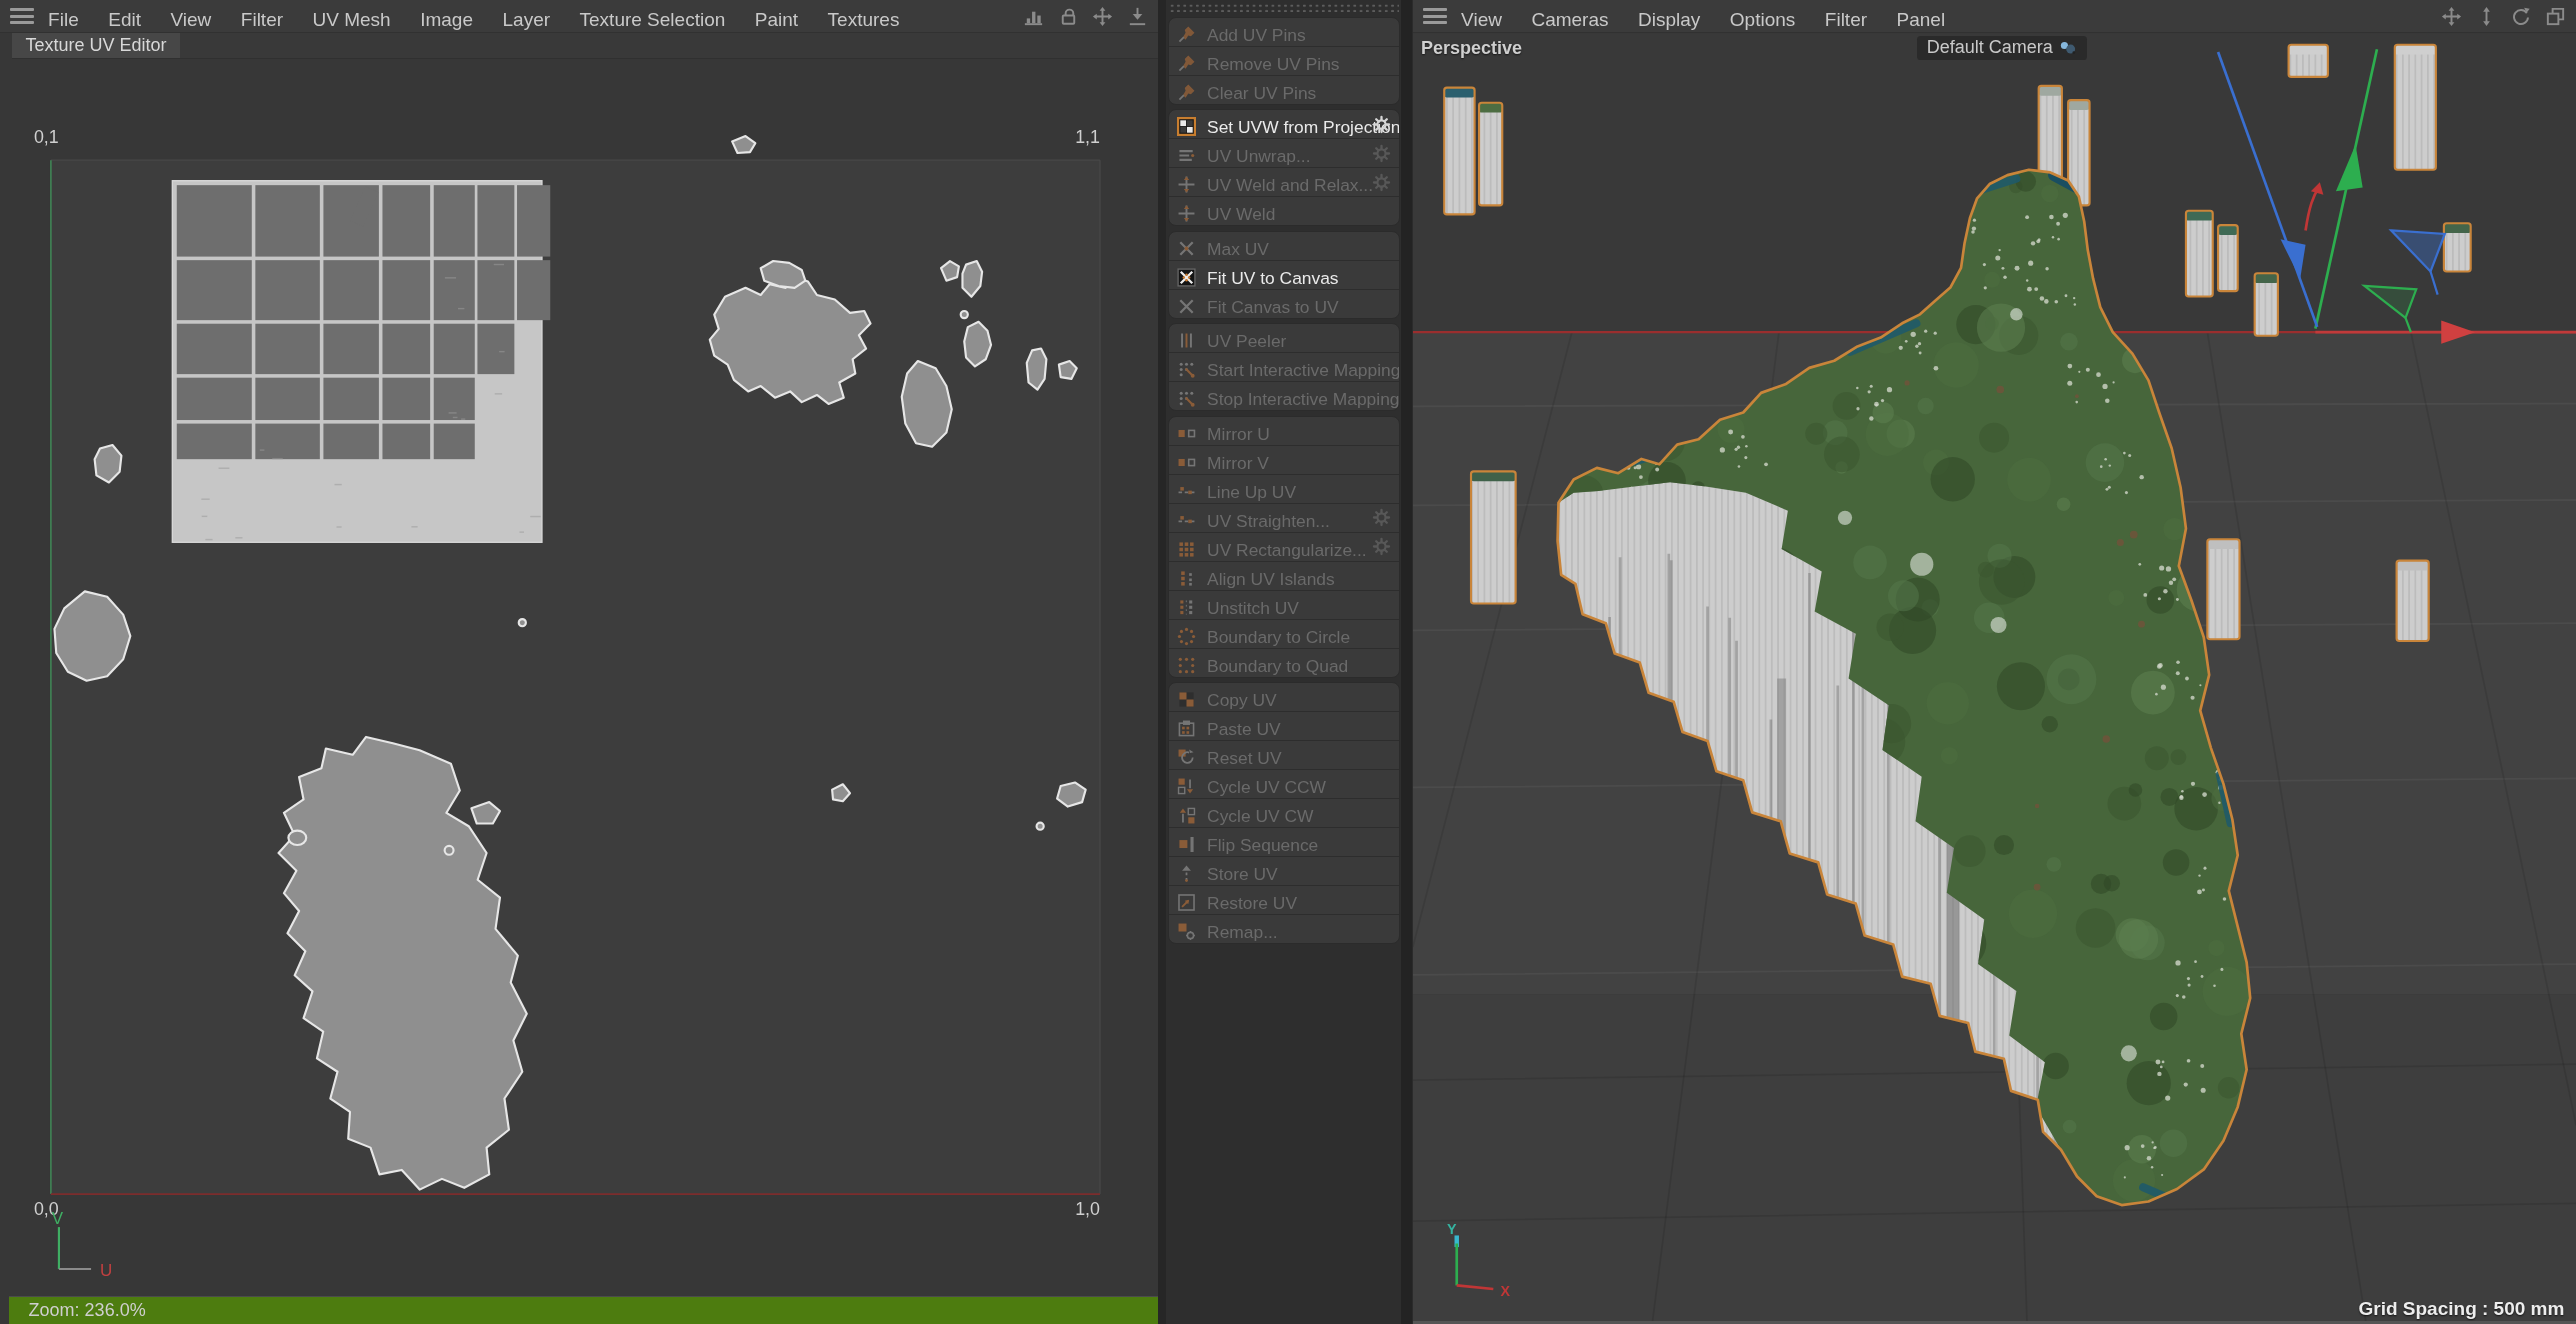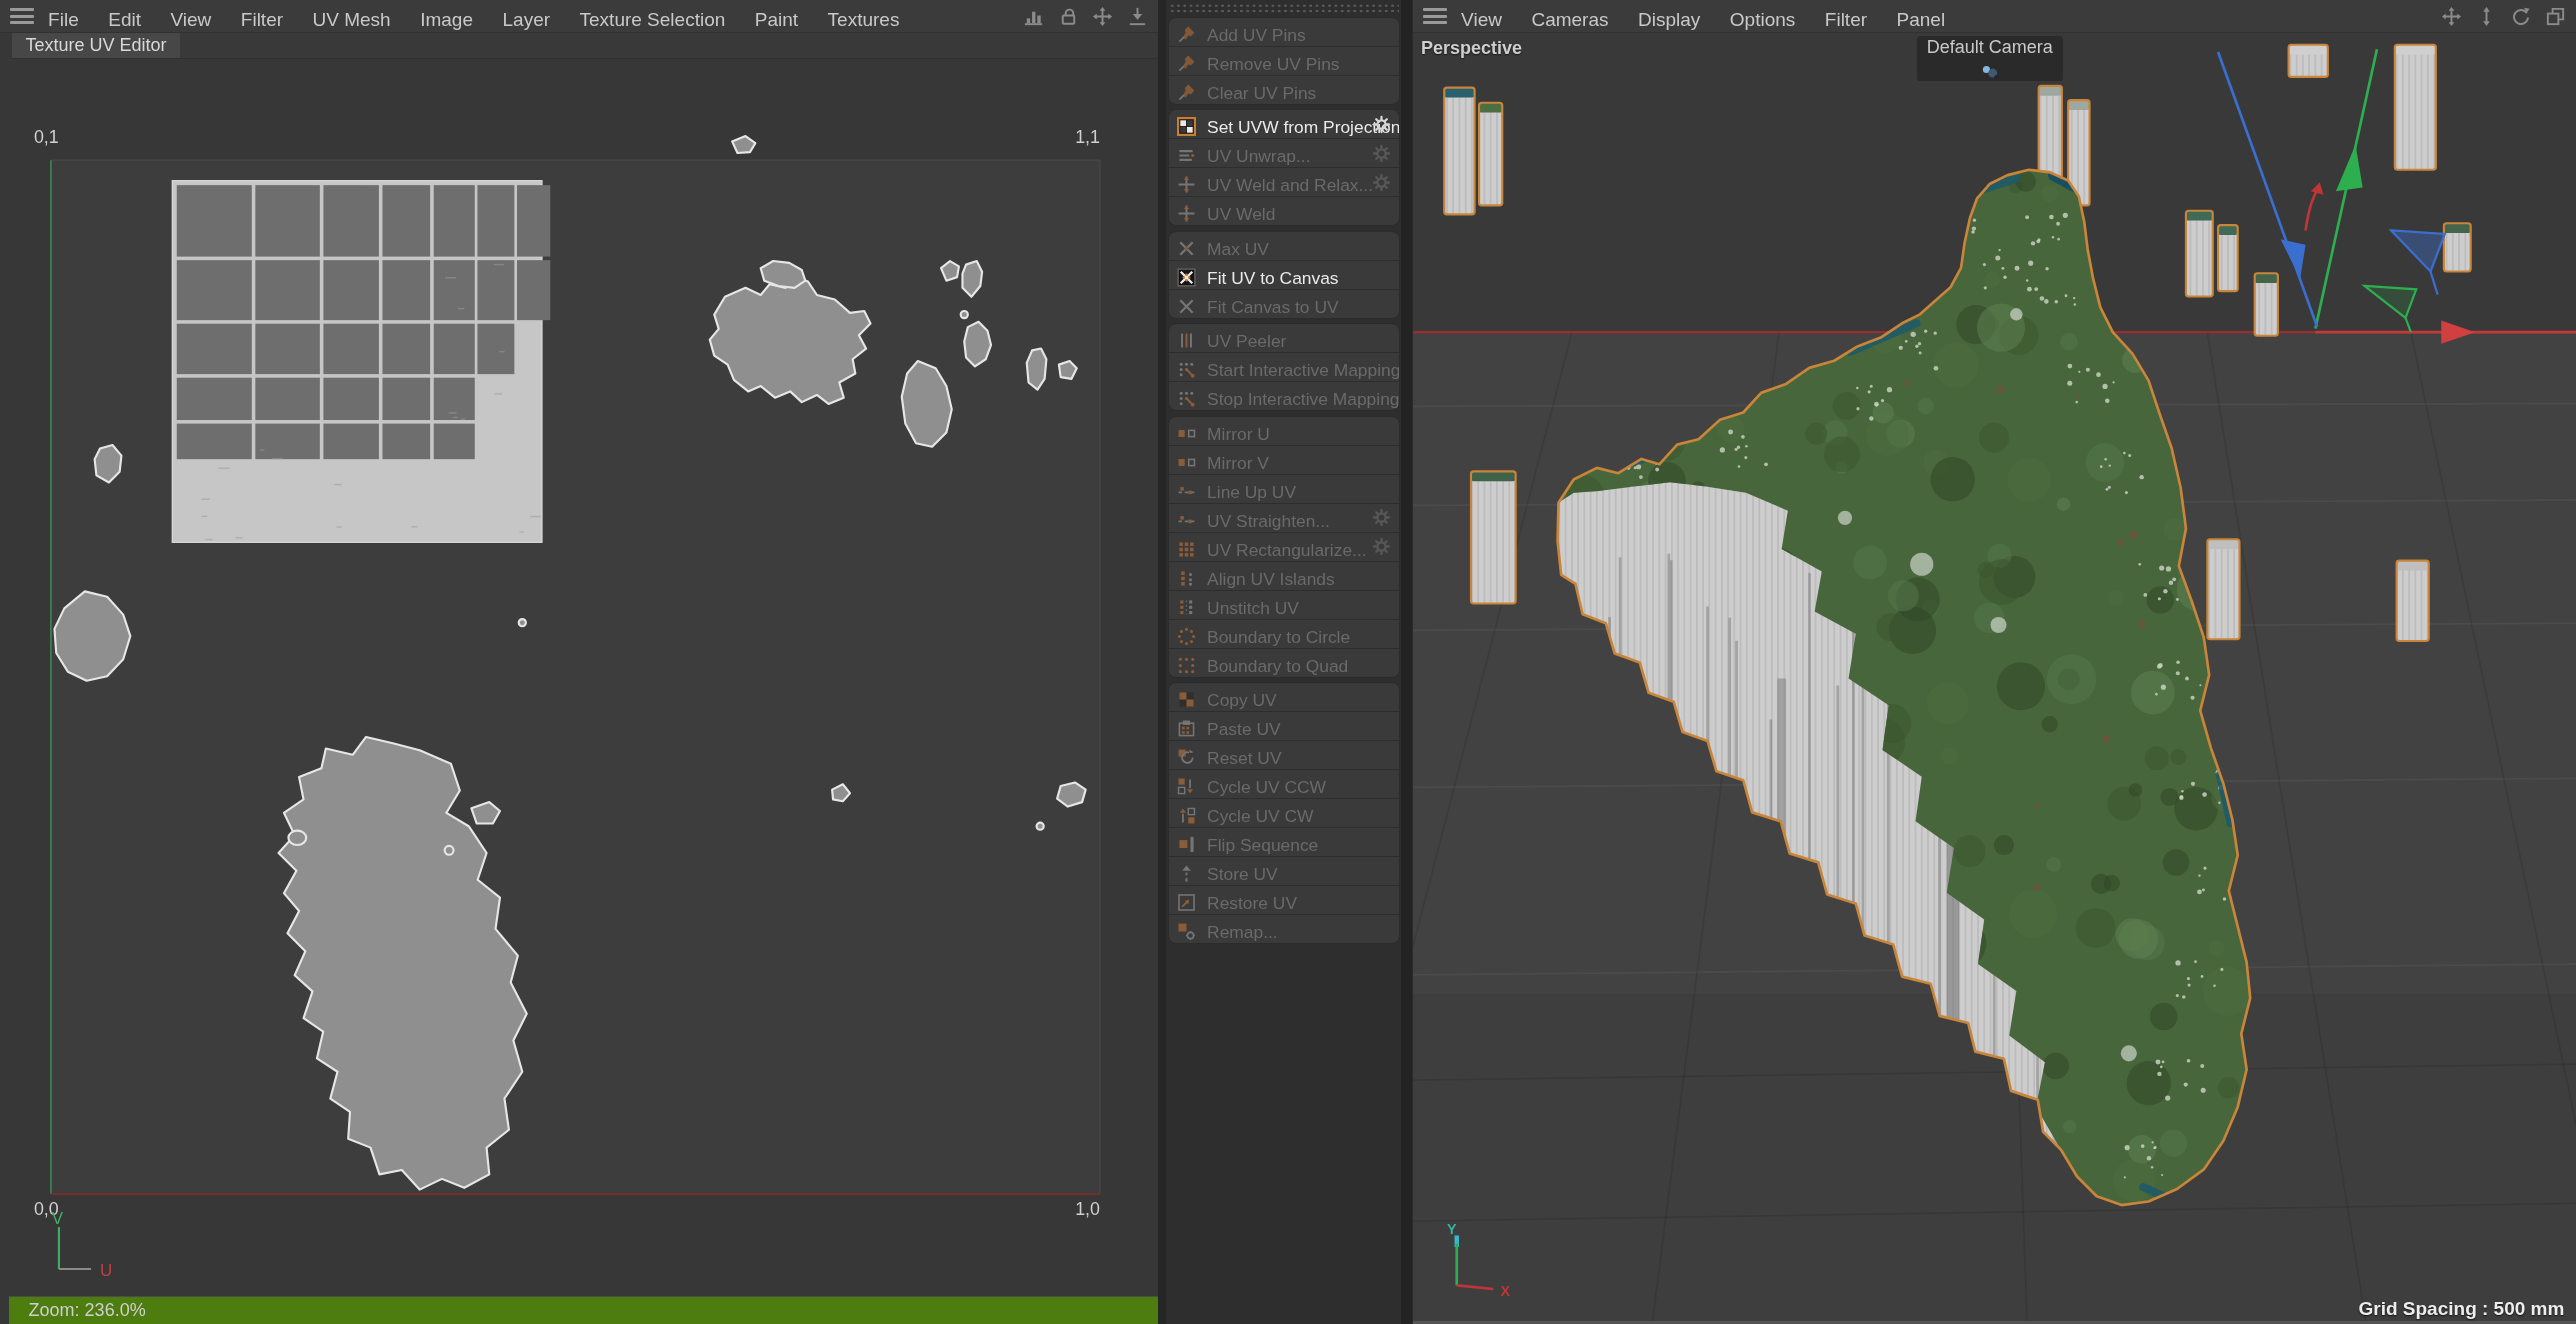--- a/index.html
+++ b/index.html
@@ -35,21 +35,21 @@
   .cmd-icon{width:23px;height:23px;margin:0 9px 0 6.3px;flex:0 0 auto;}
   .cmd-label{font-size:17.4px;color:#6a6a6a;white-space:nowrap;}
   .cmd.enabled .cmd-label{color:#eaeaea;}
   .cmd-gear{position:absolute;right:6.3px;top:2.2px;width:23px;height:23px;cursor:pointer;}
   .vdiv{position:absolute;top:0;bottom:0;right:0;width:10.7px;background:#232323;}
   
   #right-pane{position:absolute;left:1413px;top:0;width:1163px;height:1324px;background:#393939;}
   .vp{position:absolute;top:33px;left:0;right:0;bottom:0;overflow:hidden;cursor:crosshair;}
   .vp-label{position:absolute;left:8px;top:4.5px;font-size:18px;font-weight:bold;color:#cfcfcf;text-shadow:0 0.9px 1.8px rgba(0,0,0,.6);}
   .vp-cam{position:absolute;left:504px;top:2.7px;display:flex;align-items:center;gap:6.3px;
-          background:rgba(25,25,25,.45);border-radius:3.6px;padding:1.8px 9.8px;color:#c9c9c9;font-size:18px;cursor:pointer;flex-direction:column;}
+          background:rgba(25,25,25,.45);border-radius:3.6px;padding:1.8px 9.8px;color:#c9c9c9;font-size:18px;cursor:pointer;}
   .vp-grid{position:absolute;right:11.6px;bottom:4.5px;font-size:19px;font-weight:bold;color:#ededed;text-shadow:0 0.9px 1.8px rgba(0,0,0,.7);}
   .bottomline{position:absolute;left:0;right:0;bottom:0;height:2.7px;background:#555;}
 </style>
 </head>
 <body>
 
 <div id="app">
 
   <div id="left-pane">
     <div class="menubar">

